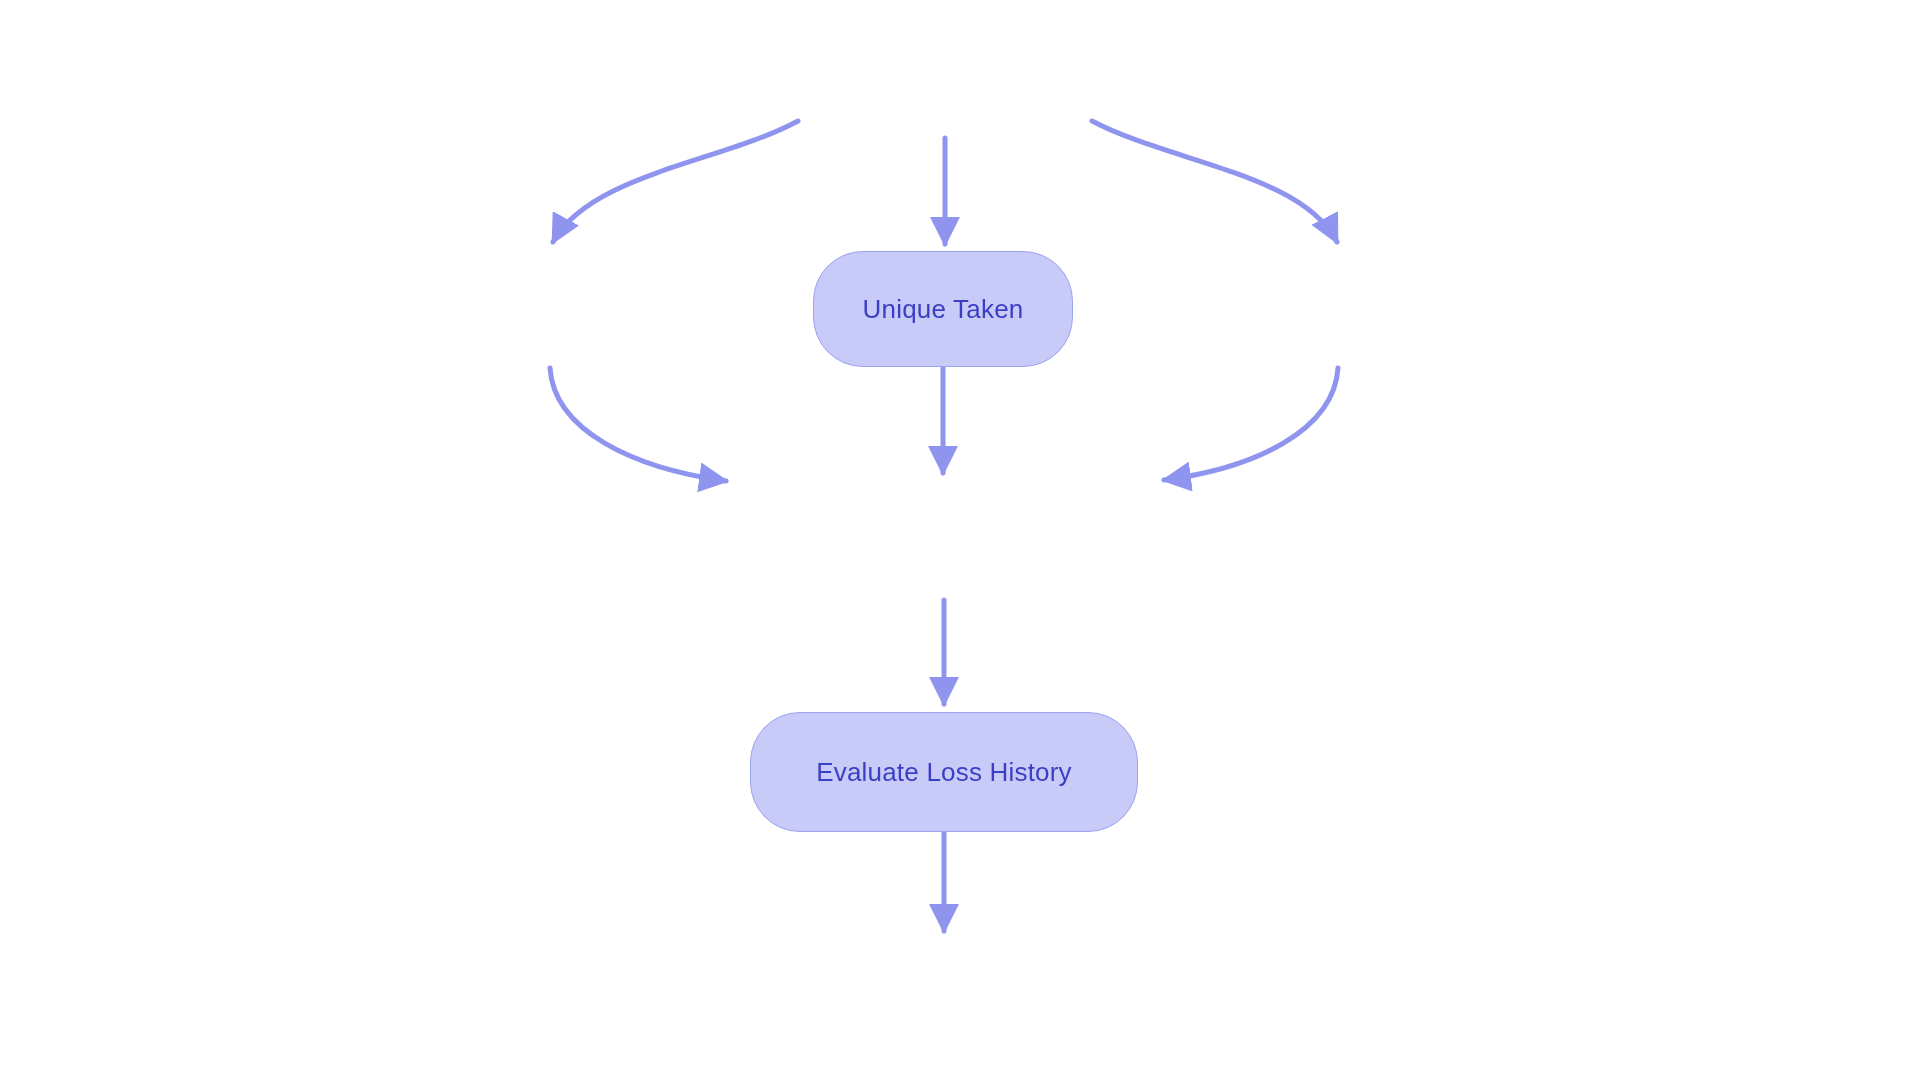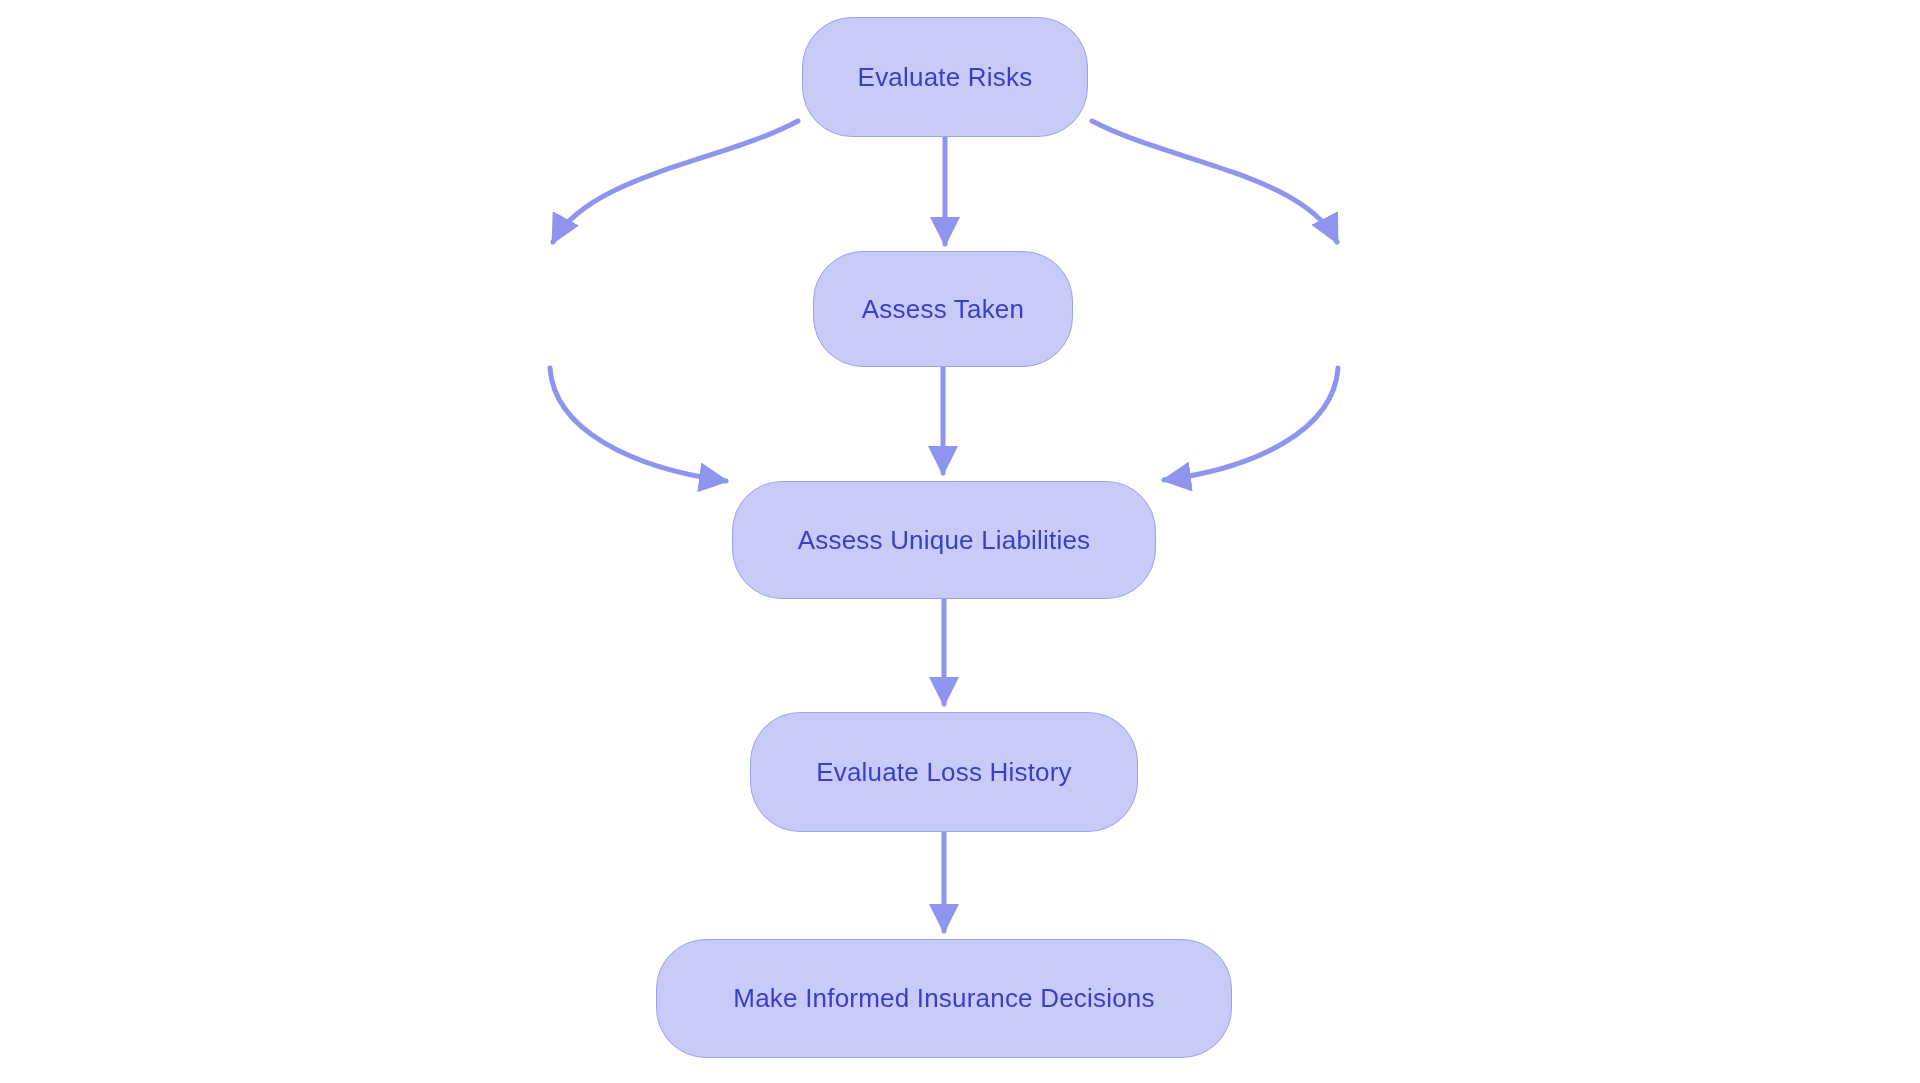--- a/index.html
+++ b/index.html
@@ -66,35 +66,26 @@
     <path class="edge" marker-end="url(#arrowhead)" d="M798,121 C 722,162 590,174 553,242"></path>
     <path class="edge" marker-end="url(#arrowhead)" d="M945,138 L945,244"></path>
     <path class="edge" marker-end="url(#arrowhead)" d="M1092,121 C 1170,162 1302,174 1337,242"></path>
     <path class="edge" marker-end="url(#arrowhead)" d="M550,368 C 554,430 632,468 726,481"></path>
     <path class="edge" marker-end="url(#arrowhead)" d="M943,368 L943,473"></path>
     <path class="edge" marker-end="url(#arrowhead)" d="M1338,368 C 1334,430 1256,468 1164,480"></path>
     <path class="edge" marker-end="url(#arrowhead)" d="M944,600 L944,704"></path>
     <path class="edge" marker-end="url(#arrowhead)" d="M944,833 L944,931"></path>
   </svg>
 
-  <div class="node n-evaluate-risks">
-    <span>Evaluate Risks</span>
+
+
+  <div class="node n-routes-taken">
+    <span>Unique Taken</span>
   </div>
 
 
-  <div class="node n-routes-taken">
-    <span>Assess Taken</span>
-  </div>
-
-
-  <div class="node n-assess-unique-liabilities">
-    <span>Assess Unique Liabilities</span>
-  </div>
 
   <div class="node n-evaluate-loss-history">
     <span>Evaluate Loss History</span>
   </div>
 
-  <div class="node n-make-informed">
-    <span>Make Informed Insurance Decisions</span>
-  </div>
 
 </div>
 
 </body></html>

